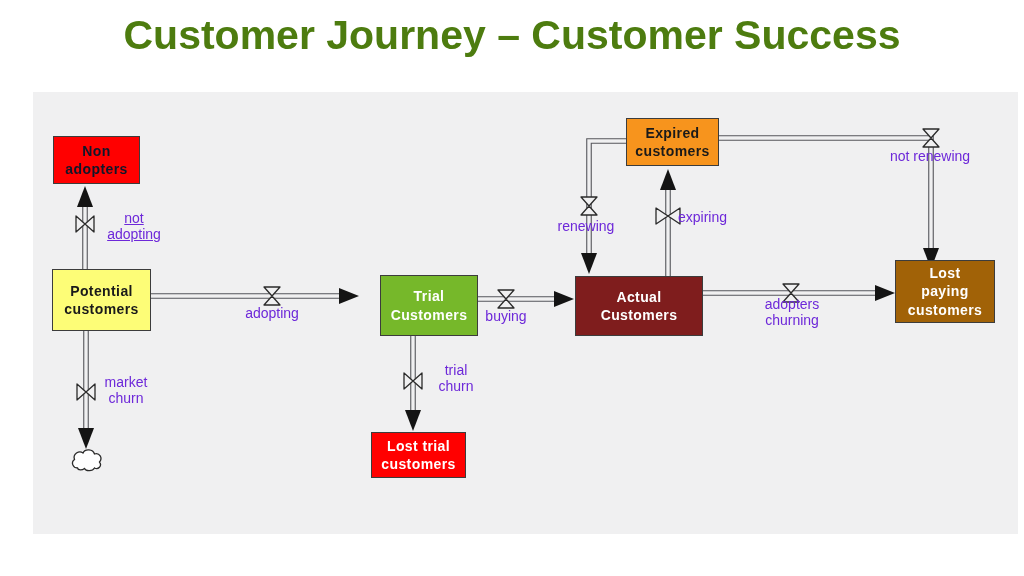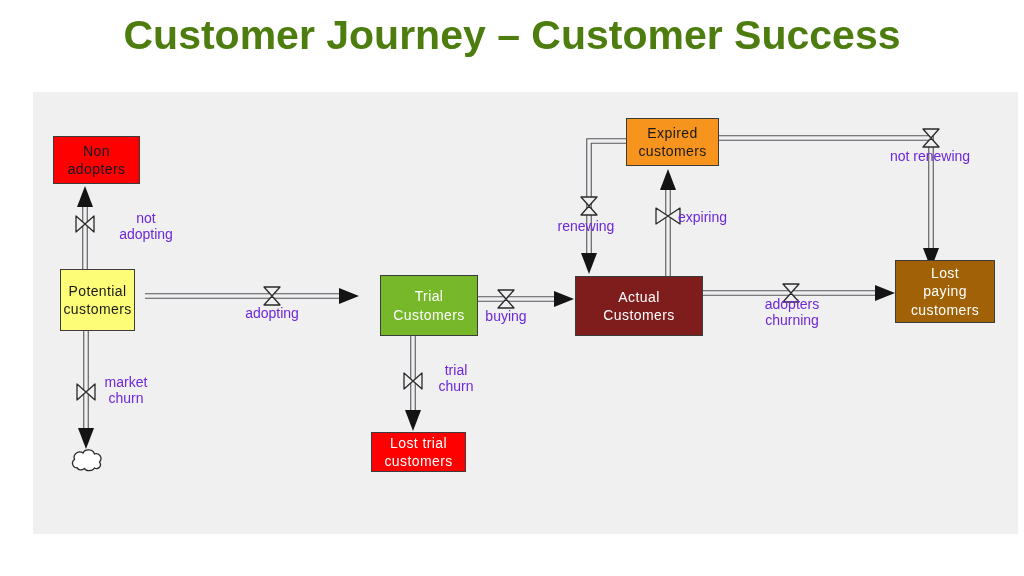--- a/index.html
+++ b/index.html
@@ -19,21 +19,21 @@
   }
   .flows-svg{position:absolute;left:0;top:0;width:1024px;height:576px;z-index:1;}
   .pipe-outer{fill:none;stroke:#55565B;stroke-width:5.6;stroke-linejoin:miter;}
   .pipe-inner{fill:none;stroke:#F0F0F1;stroke-width:3.4;stroke-linejoin:miter;}
   .arrowhead{fill:#141414;stroke:none;}
   .valve{fill:#F0F0F1;stroke:#2A2A2A;stroke-width:1.3;stroke-linejoin:round;}
   .cloud{fill:#ffffff;stroke:#2A2A2A;stroke-width:1.3;}
   .stock{
     position:absolute;z-index:2;
     display:flex;align-items:center;justify-content:center;text-align:center;
-    font-size:14px;font-weight:400;line-height:1.3;letter-spacing:.4px;
+    font-size:14px;font-weight:700;line-height:1.3;letter-spacing:.4px;
     border:1.2px solid #3C3C3C;box-sizing:border-box;padding:2px 20px;
   }
   .flow-label{
     position:absolute;z-index:2;text-align:center;
     font-size:14px;line-height:1.15;color:#6d28d9;
   }
 </style>
 </head>
 <body>
 
@@ -103,33 +103,33 @@
   <g>
     <path class="pipe-outer" d="M719 138 L931 138 L931 250"></path>
       <path class="pipe-inner" d="M719 138 L931 138 L931 250"></path>
     <polygon class="arrowhead" points="931,269 923,248 939,248"></polygon>
     <path class="valve" d="M923 129 L939 129 L931 138 Z M923 147 L939 147 L931 138 Z"></path>
   </g>
 </svg>
 
 <div class="stock" style="left: 53px; top: 136px; width: 87px; height: 48px; background-color: rgb(255, 0, 0); color: #0f172a;">Non adopters</div>
 
-<div class="stock" style="left: 60px; top: 269px; width: 75px; height: 62px; background-color: rgb(253, 253, 119); color: rgb(26, 26, 26);">Potential customers</div>
+<div class="stock" style="left: 52px; top: 269px; width: 99px; height: 62px; background-color: rgb(253, 253, 119); color: rgb(26, 26, 26);">Potential customers</div>
 
 <div class="stock" style="left: 360px; top: 275px; width: 98px; height: 61px; background-color: rgb(118, 184, 42); color: rgb(255, 255, 255); margin-left: 20px;">Trial Customers</div>
 
 <div class="stock" style="left: 575px; top: 276px; width: 128px; height: 60px; background-color: #7f1d1d; color: rgb(255, 255, 255);">Actual Customers</div>
 
 <div class="stock" style="left: 626px; top: 118px; width: 93px; height: 48px; background-color: rgb(247, 148, 29); color: rgb(26, 26, 26);">Expired customers</div>
 
 <div class="stock" style="left: 895px; top: 260px; width: 100px; height: 63px; background-color: #a16207; color: rgb(255, 255, 255);">Lost paying customers</div>
 
-<div class="stock" style="left: 371px; top: 432px; width: 95px; height: 40px; background-color: rgb(255, 0, 0); color: rgb(255, 255, 255);">Lost trial customers</div>
+<div class="stock" style="left: 371px; top: 432px; width: 95px; height: 46px; background-color: rgb(255, 0, 0); color: rgb(255, 255, 255);">Lost trial customers</div>
 
-<div class="flow-label" style="left:112px;top:210px;width:68px;">not adopting</div>
+<div class="flow-label" style="left:100px;top:210px;width:68px;text-decoration:underline;">not adopting</div>
 <div class="flow-label" style="left:238px;top:305px;width:68px;">adopting</div>
 <div class="flow-label" style="left:98px;top:374px;width:56px;text-align:center;">market churn</div>
 <div class="flow-label" style="left:433px;top:362px;width:46px;">trial churn</div>
 <div class="flow-label" style="left:478px;top:308px;width:56px;">buying</div>
 <div class="flow-label" style="left:550px;top:218px;width:72px;">renewing</div>
 <div class="flow-label" style="left:678px;top:209px;width:62px;text-align:left;">expiring</div>
 <div class="flow-label" style="left:756px;top:296px;width:72px;">adopters churning</div>
 <div class="flow-label" style="left:880px;top:148px;width:100px;">not renewing</div>
 
 </body></html>

